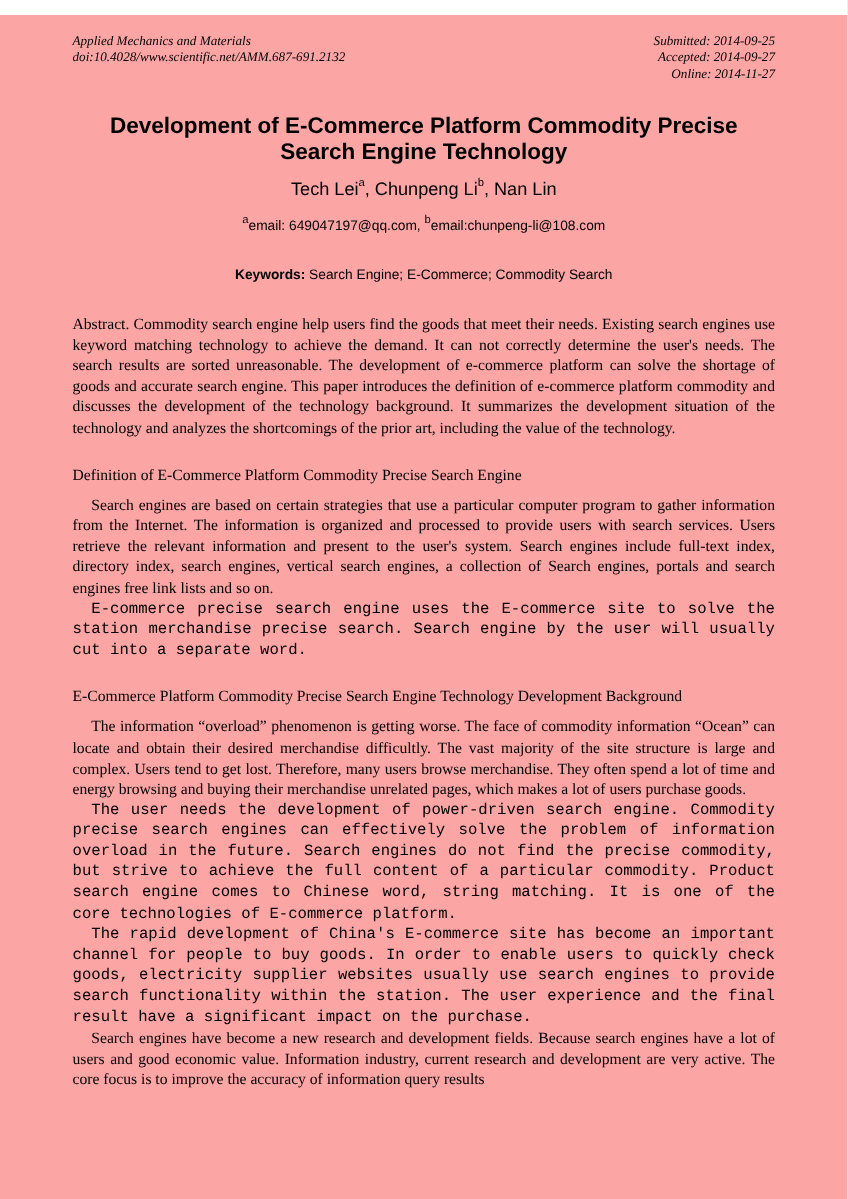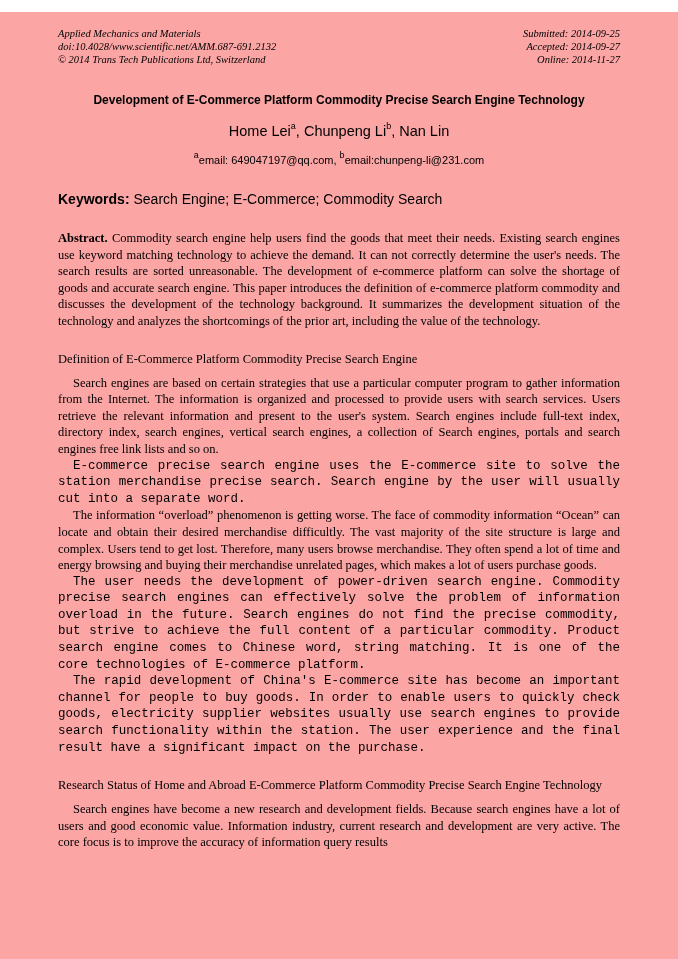--- a/index.html
+++ b/index.html
@@ -28,21 +28,21 @@
   .header-left div { text-align: left; }
   .header-right div { text-align: right; }
 
   
   .paper-title {
     margin: 24px auto 0 auto;
     max-width: 530px;
     text-align: center;
     font-family: "Liberation Sans", sans-serif;
     font-weight: bold;
-    font-size: 12px;
+    font-size: 18px;
     line-height: 21px;
   }
   .authors-line {
     margin-top: 11px;
     text-align: center;
     font-family: "Liberation Sans", sans-serif;
     font-size: 14.5px;
     line-height: 18px;
   }
   .authors-line sup, .email-line sup {
@@ -64,89 +64,89 @@
     text-align: center;
     font-family: "Liberation Sans", sans-serif;
     font-size: 11px;
     line-height: 14px;
   }
 
   
   .keywords-line {
     margin-top: 25px;
     font-family: "Liberation Sans", sans-serif;
-    font-size: 14px;
+    font-size: 11px;
     line-height: 15px;
+    text-align: center;
   }
   .keywords-line .kw-label { font-weight: bold; }
 
   
   .body-para {
     margin: 0;
     font-size: 12.5px;
     line-height: 16.6px;
     text-align: justify;
     text-indent: 15px;
   }
   .abstract-para {
     margin-top: 23px;
     text-indent: 0;
   }
-  .abstract-para .abs-label { font-weight: bold; }
+  .abstract-para .abs-label { font-weight: normal; }
 
   .section-heading {
     margin: 21px 0 7px 0;
     font-size: 12.5px;
     line-height: 17px;
     font-weight: normal;
     text-align: justify;
   }
   .section-block p + p { margin-top: 0; font-family: Liberation Mono, monospace; }
 </style>
 </head>
 <body>
 
 <div class="page">
   <div class="content">
 
     <div class="header-row">
       <div class="header-left">
         <div>Applied Mechanics and Materials</div>
         <div>doi:10.4028/www.scientific.net/AMM.687-691.2132</div>
-        <div>© 2014 Trans Tech Publications Ltd, Switzerland</div>
       </div>
       <div class="header-right">
         <div>Submitted: 2014-09-25</div>
         <div>Accepted: 2014-09-27</div>
         <div>Online: 2014-11-27</div>
       </div>
     </div>
 
     <h1 class="paper-title">Development of E-Commerce Platform Commodity Precise Search Engine Technology</h1>
 
-    <div class="authors-line"><span>Home Lei</span><sup>a</sup><span>, </span><span>Chunpeng Li</span><sup>b</sup><span>, </span><span>Nan Lin</span></div>
+    <div class="authors-line"><span>Tech Lei</span><sup>a</sup><span>, </span><span>Chunpeng Li</span><sup>b</sup><span>, </span><span>Nan Lin</span></div>
 
 
-    <div class="email-line"><sup>a</sup><span>email: 649047197@qq.com, </span><sup>b</sup><span>email:chunpeng-li@231.com</span></div>
+    <div class="email-line"><sup>a</sup><span>email: 649047197@qq.com, </span><sup>b</sup><span>email:chunpeng-li@108.com</span></div>
 
     <div class="keywords-line"><span class="kw-label">Keywords:</span><span> Search Engine; E-Commerce; Commodity Search</span></div>
 
     <p class="body-para abstract-para"><span class="abs-label">Abstract.</span><span> Commodity search engine help users find the goods that meet their needs.  Existing search engines use keyword matching technology to achieve the demand. It can not correctly determine the user's needs. The search results are sorted unreasonable.  The development of e-commerce platform can solve the shortage of goods and accurate search engine. This paper introduces the definition of e-commerce platform commodity and discusses the development of the technology background. It summarizes the development situation of the technology and analyzes the shortcomings of the prior art, including the value of the technology.</span></p>
 
     <div class="section-block">
       <h2 class="section-heading">Definition of E-Commerce Platform Commodity Precise Search Engine</h2>
       <p class="body-para">Search engines are based on certain strategies that use a particular computer program to gather information from the Internet. The information is organized and processed to provide users with search services. Users retrieve the relevant information and present to the user's system. Search engines include full-text index, directory index, search engines, vertical search engines, a collection of Search engines, portals and search engines free link lists and so on.</p>
       <p class="body-para">E-commerce precise search engine uses the E-commerce site to solve the station merchandise precise search. Search engine by the user will usually cut into a separate word.</p>
     </div>
 
     <div class="section-block">
+      <h2 class="section-heading">E-Commerce Platform Commodity Precise Search Engine Technology Development Background</h2>
       <p class="body-para">The information “overload” phenomenon is getting worse. The face of commodity information “Ocean” can locate and obtain their desired merchandise difficultly. The vast majority of the site structure is large and complex. Users tend to get lost. Therefore, many users browse merchandise. They often spend a lot of time and energy browsing and buying their merchandise unrelated pages, which makes a lot of users purchase goods.</p>
       <p class="body-para">The user needs the development of power-driven search engine. Commodity precise search engines can effectively solve the problem of information overload in the future. Search engines do not find the precise commodity, but strive to achieve the full content of a particular commodity. Product search engine comes to Chinese word, string matching. It is one of the core technologies of E-commerce platform.</p>
       <p class="body-para">The rapid development of China's E-commerce site has become an important channel for people to buy goods. In order to enable users to quickly check goods, electricity supplier websites usually use search engines to provide search functionality within the station. The user experience and the final result have a significant impact on the purchase.</p>
     </div>
 
     <div class="section-block">
-      <h2 class="section-heading">Research Status of Home and Abroad E-Commerce Platform Commodity Precise Search Engine Technology</h2>
       <p class="body-para">Search engines have become a new research and development fields. Because search engines have a lot of users and good economic value. Information industry, current research and development are very active. The core focus is to improve the accuracy of information query results</p>
     </div>
 
   </div>
 </div>
 
 </body></html>

